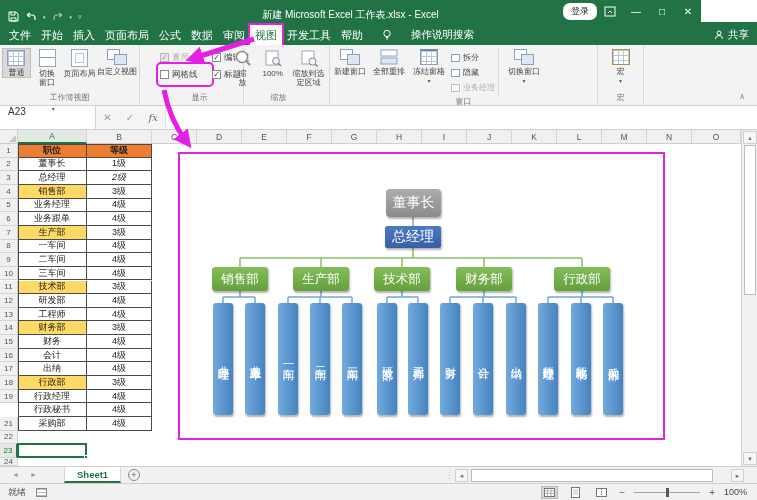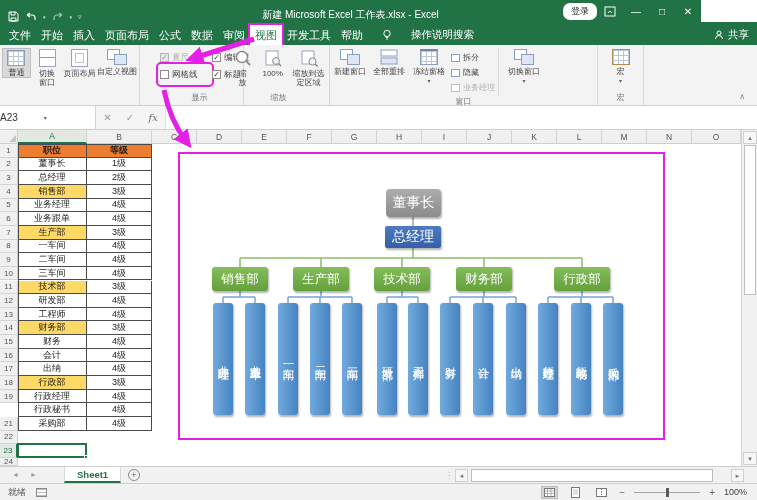--- a/index.html
+++ b/index.html
@@ -49,21 +49,21 @@
   .smallrow{display:flex;align-items:center;gap:3px;font-size:8px;color:#444;height:15px;white-space:nowrap;}
   .smallrow.dis{color:#b0b0b0;}
   .mini-ic{width:9px;height:8px;border:1px solid #8aa0c0;background:#fff;flex:0 0 auto;}
   .smallrow.dis .mini-ic{border-color:#c0c0c0;}
   .drop{font-size:6px;color:#666;line-height:1;}
   .vstack{display:flex;flex-direction:column;justify-content:flex-start;padding-top:2px;}
   .chev{position:absolute;right:12px;bottom:4px;color:#888;font-size:8px;}
 
   
   .fbar{position:absolute;left:0;top:106px;width:757px;height:24px;background:#f5f5f5;border-bottom:1px solid #cfcfcf;display:flex;align-items:stretch;}
-  .namebox{width:96px;background:#fff;border-right:1px solid #d4d4d4;display:flex;align-items:center;font-size:10px;color:#333;gap:26px;}
+  .namebox{width:96px;background:#fff;border-right:1px solid #d4d4d4;display:flex;font-size:10px;color:#333;padding-left:8px;gap:26px;}
   .fbtns{width:70px;display:flex;align-items:center;justify-content:space-around;color:#9a9a9a;font-size:10px;border-right:1px solid #e0e0e0;}
   .fx{font-family:"DejaVu Serif","Liberation Serif",serif;font-style:italic;color:#6a6a6a;}
   .finput{flex:1;background:#fff;}
 
   
   .grid{position:absolute;left:0;top:130px;width:757px;height:336px;background:#fff;}
   .corner{position:absolute;left:0;top:0;width:18px;height:14px;background:#f0f0f0;border-right:1px solid #cfcfcf;border-bottom:1px solid #cfcfcf;}
   .corner:after{content:"";position:absolute;right:1px;bottom:1px;border-left:7px solid transparent;border-bottom:7px solid #c6c6c6;}
   .colhdr{position:absolute;top:0;height:14px;background:#f0f0f0;border-right:1px solid #d4d4d4;border-bottom:1px solid #cfcfcf;
     font-size:8.5px;color:#555;display:flex;align-items:center;justify-content:center;}
@@ -201,20 +201,21 @@
           <div class="lab" style="white-space:nowrap;">页面布局</div>
         </div>
         <div class="rbtn" style="width:42px;">
           <div class="icon-dual">
               <i></i>
               <i></i>
             </div>
           <div class="lab" style="white-space:nowrap;">自定义视图</div>
         </div>
       </div>
+      <div class="glabel">工作簿视图</div>
     </div>
 
     <div class="rgroup" style="left:156px;width:88px;">
       <div class="cbgrid">
         <div class="cbrow dis">
           <span class="cbx on"></span>
           <span>直尺</span>
         </div>
         <div class="cbrow">
           <span class="cbx on"></span>
@@ -380,21 +381,21 @@
         <div class="rowhdr" style="top: 300.65px; height: 13.65px;">22</div>
         <div class="rowhdr selhdr" style="top: 314.3px; height: 13.65px;">23</div>
         <div class="rowhdr" style="top: 327.95px; height: 8.05px;">24</div>
       </div>
     <div id="cells">
         <div class="tcell hd" style="left: 18px; width: 69px; top: 14px; height: 13.65px;">职位</div>
         <div class="tcell hd" style="left: 87px; width: 65px; top: 14px; height: 13.65px;">等级</div>
         <div class="tcell " style="left: 18px; width: 69px; top: 27.65px; height: 13.65px;">董事长</div>
         <div class="tcell " style="left: 87px; width: 65px; top: 27.65px; height: 13.65px;">1级</div>
         <div class="tcell " style="left: 18px; width: 69px; top: 41.3px; height: 13.65px;">总经理</div>
-        <div class="tcell " style="left: 87px; width: 65px; top: 41.3px; height: 13.65px;">2级</div>
+        <div class="tcell " style="left: 87px; width: 65px; top: 41.3px; height: 13.65px; font-style: italic;">2级</div>
         <div class="tcell ylw" style="left: 18px; width: 69px; top: 54.95px; height: 13.65px;">销售部</div>
         <div class="tcell " style="left: 87px; width: 65px; top: 54.95px; height: 13.65px;">3级</div>
         <div class="tcell " style="left: 18px; width: 69px; top: 68.6px; height: 13.65px;">业务经理</div>
         <div class="tcell " style="left: 87px; width: 65px; top: 68.6px; height: 13.65px;">4级</div>
         <div class="tcell " style="left: 18px; width: 69px; top: 82.25px; height: 13.65px;">业务跟单</div>
         <div class="tcell " style="left: 87px; width: 65px; top: 82.25px; height: 13.65px;">4级</div>
         <div class="tcell ylw" style="left: 18px; width: 69px; top: 95.9px; height: 13.65px;">生产部</div>
         <div class="tcell " style="left: 87px; width: 65px; top: 95.9px; height: 13.65px;">3级</div>
         <div class="tcell " style="left: 18px; width: 69px; top: 109.55px; height: 13.65px;">一车间</div>
         <div class="tcell " style="left: 87px; width: 65px; top: 109.55px; height: 13.65px;">4级</div>

